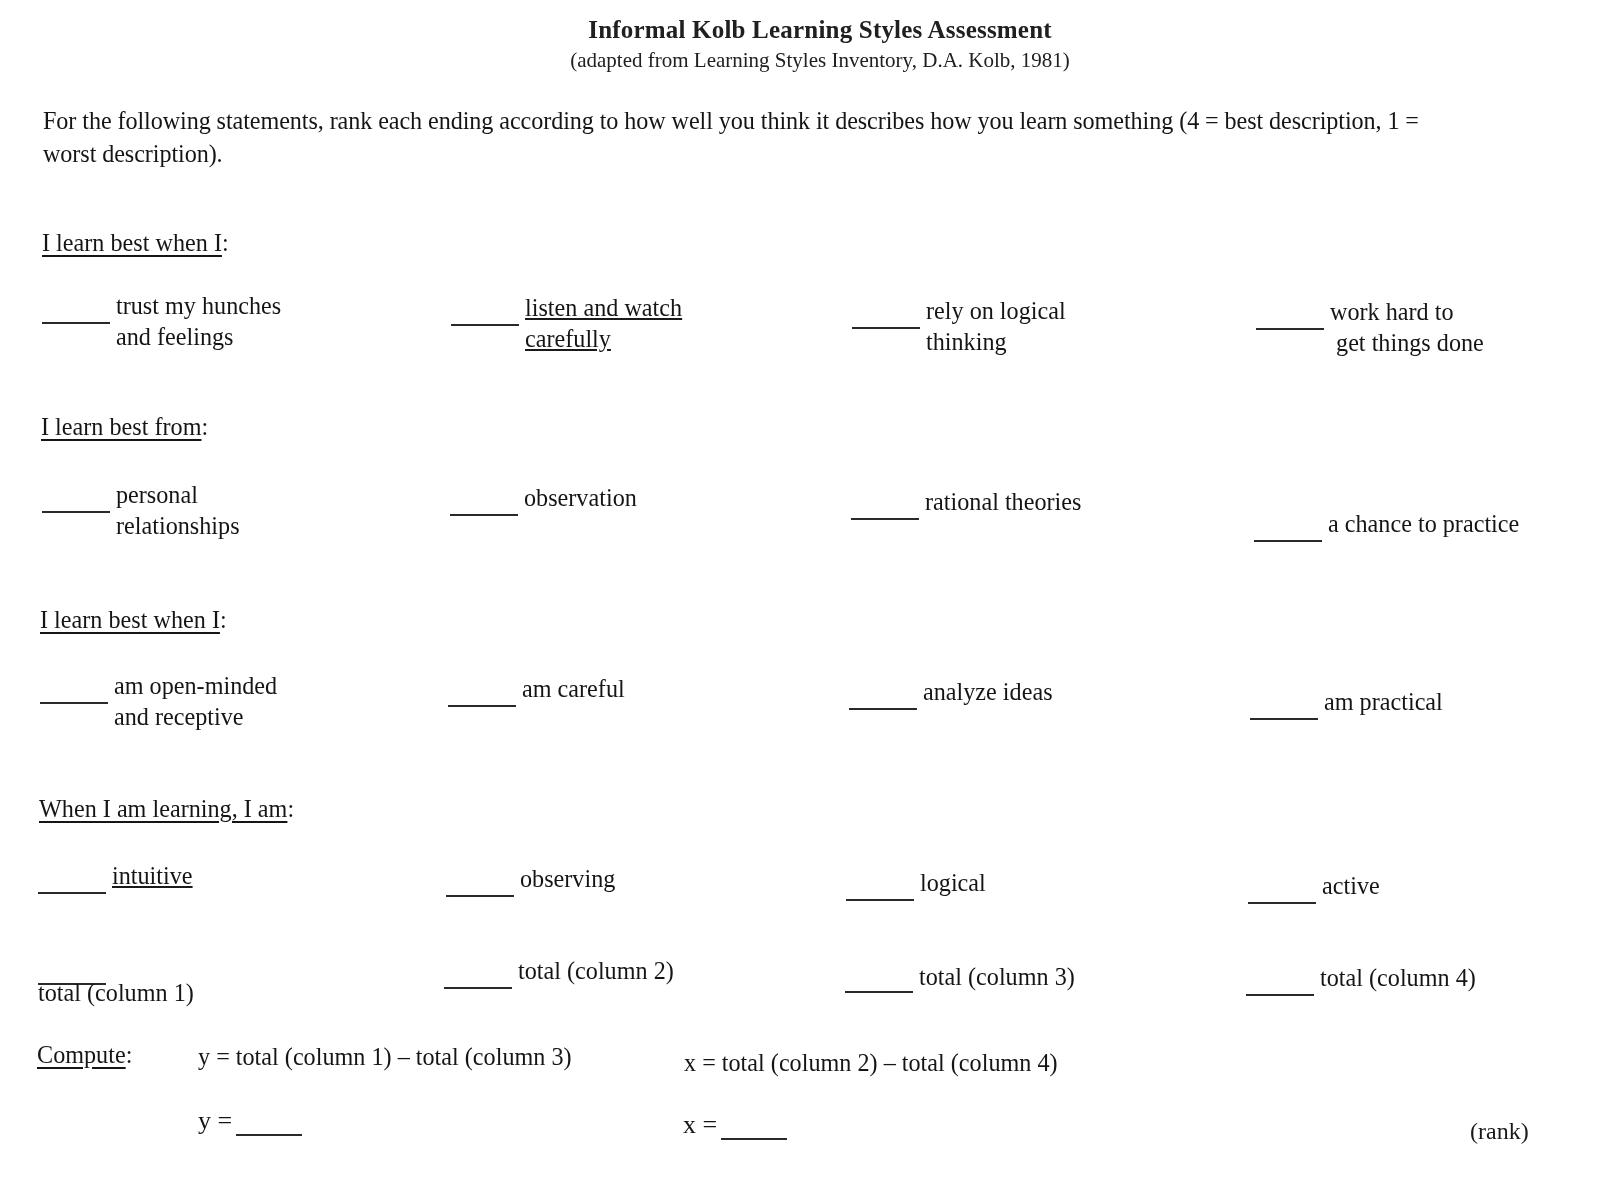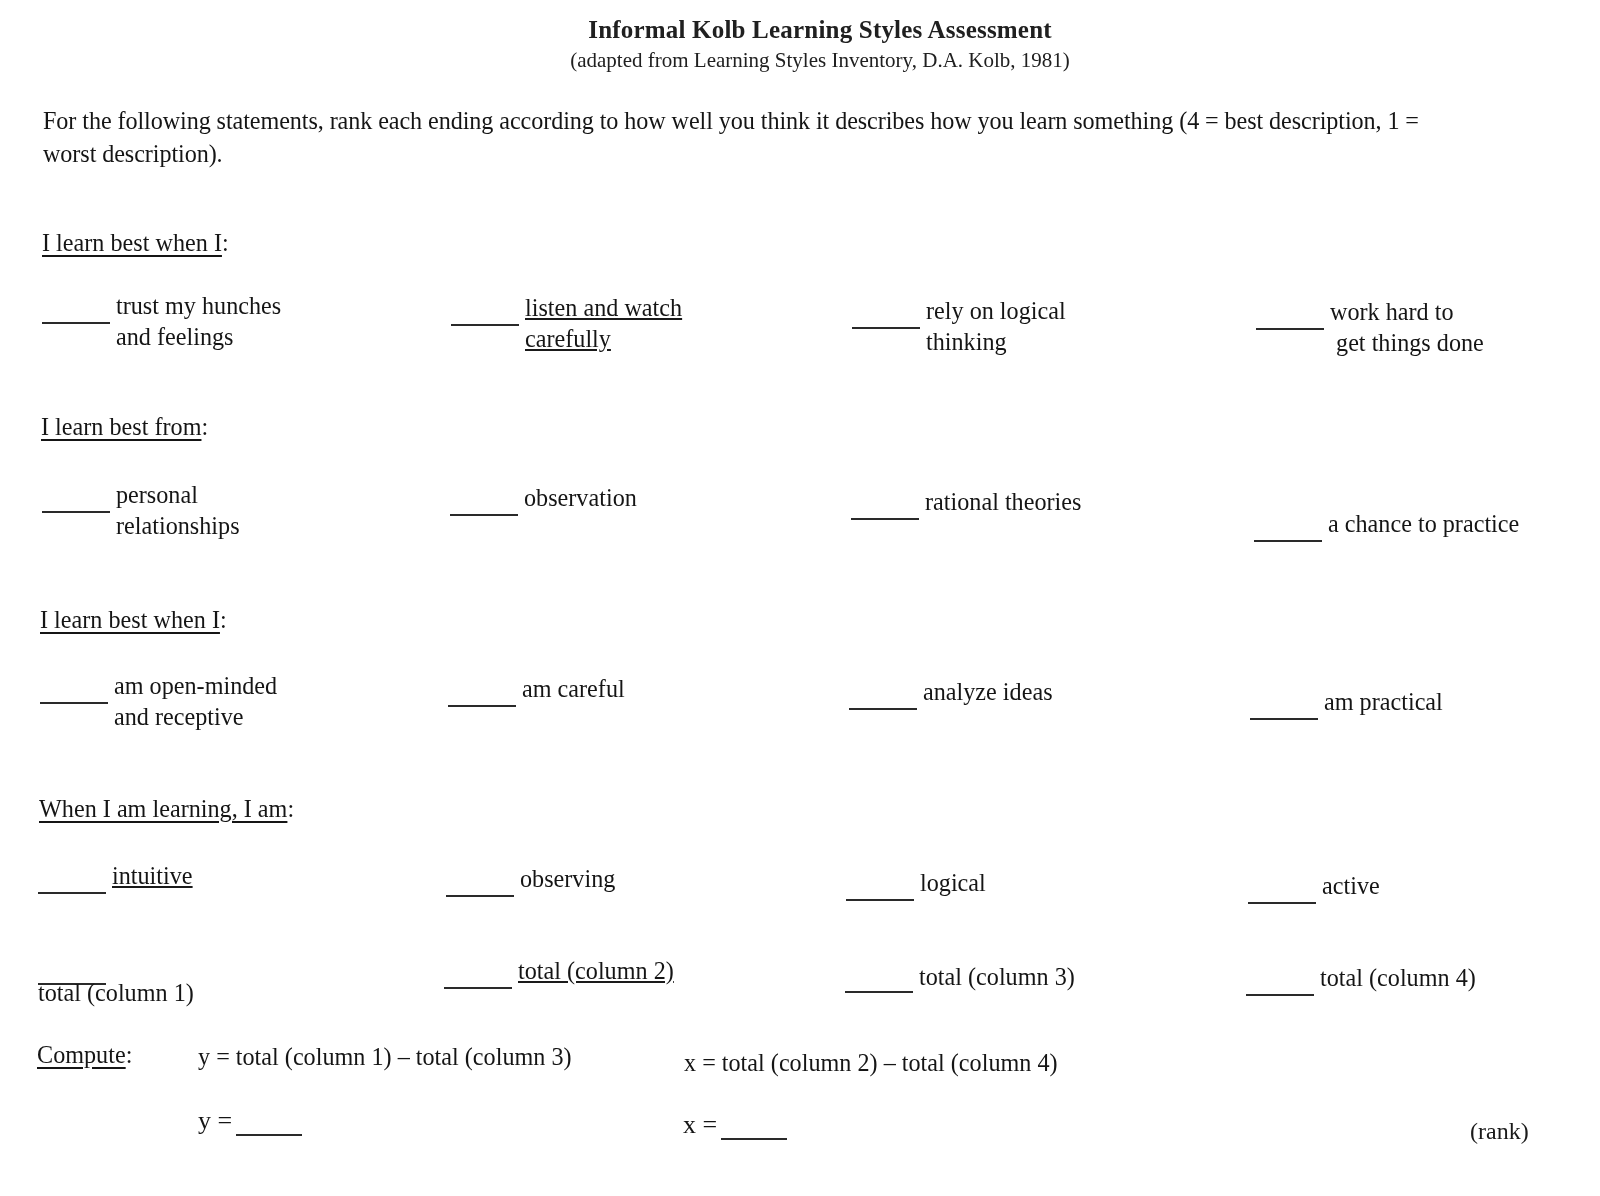--- a/index.html
+++ b/index.html
@@ -209,21 +209,21 @@
 </div>
 <div class="abs item" style="left:1248px; top:878px;">
   <input class="blank" type="text" value="" style="">
   <span class="item-text">active</span>
 </div>
 
 <div class="abs item" style="left:38px; top:959px;flex-direction:column;">
   <input class="blank" type="text" value="" style="">
   <span class="item-text">total (column 1)</span>
 </div>
-<div class="abs item" style="left:444px; top:963px;text-decoration:underline;">
+<div class="abs item" style="left:444px; top:963px;">
   <input class="blank" type="text" value="" style="">
   <span class="item-text">total (column 2)</span>
 </div>
 <div class="abs item" style="left:845px; top:967px;align-items:center;">
   <input class="blank" type="text" value="" style="">
   <span class="item-text">total (column 3)</span>
 </div>
 <div class="abs item" style="left:1246px; top:970px;">
   <input class="blank" type="text" value="" style="">
   <span class="item-text">total (column 4)</span>

